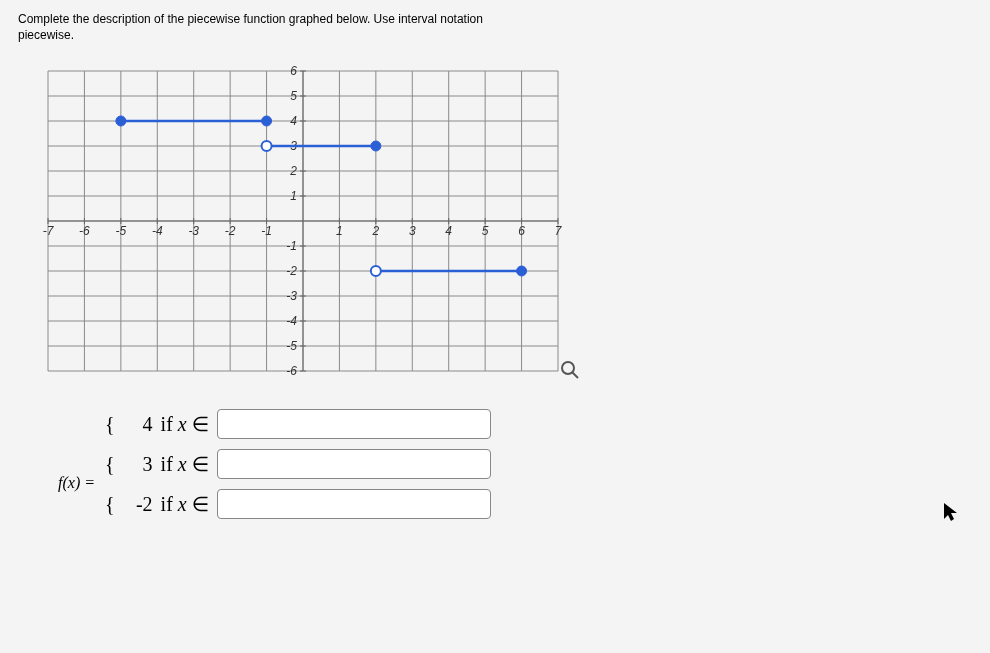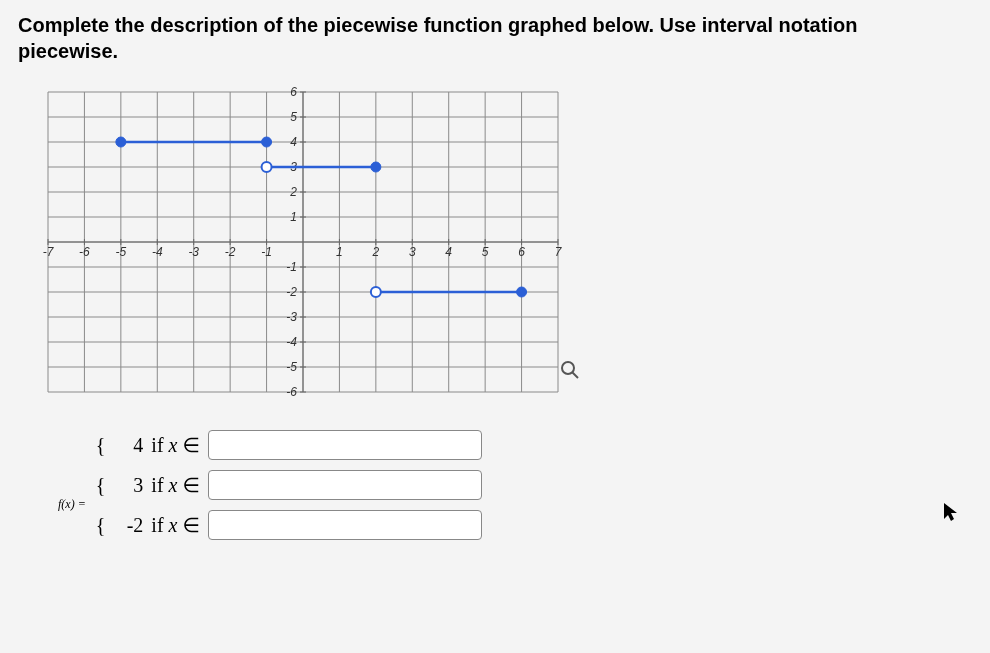--- a/index.html
+++ b/index.html
@@ -8,37 +8,37 @@
     font-family: Arial, Helvetica, sans-serif;
     font-size: 15px;
     color: #000;
     background: #f4f4f4;
     width: 990px;
     height: 653px;
     box-sizing: border-box;
     position: relative;
     overflow: hidden;
   }
-  .prompt { font-weight: bold; font-size: 20px; line-height: 1.3; }
+  .prompt { font-weight: normal; font-size: 12px; line-height: 1.3; }
   .chart-wrap { margin-top: 18px; }
   svg { display: block; }
   .axis { stroke: #666; stroke-width: 1; }
   .grid { stroke: #8a8a8a; stroke-width: 1; }
   .tick-label { font: 12px Arial; fill: #333; font-style: italic; }
   .seg { stroke: #2b5fd6; stroke-width: 2.5; }
   .closed { fill: #2b5fd6; stroke: #2b5fd6; }
   .open { fill: #fff; stroke: #2b5fd6; stroke-width: 2; }
   .zoom-icon { stroke:#555; stroke-width:2; fill:none; }
   .answers {
     margin-top: 18px;
     margin-left: 40px;
     display: flex;
     align-items: center;
   }
-  .lhs { font-style: italic; font-family: "Times New Roman", serif; font-size: 12px; margin-top: 38px; }
+  .lhs { font-style: italic; font-family: "Times New Roman", serif; font-size: 16px; margin-top: 38px; }
   .big-brace {
     font-family: "Times New Roman", serif;
     font-size: 20px;
     display: inline-block;
   }
   .rows { display: flex; flex-direction: column; gap: 10px; }
   .row { display: flex; align-items: center; gap: 8px; font-family: "Times New Roman", serif; font-size: 20px; }
   .row .val { width: 30px; text-align: right; }
   .row input {
     height: 28px;

